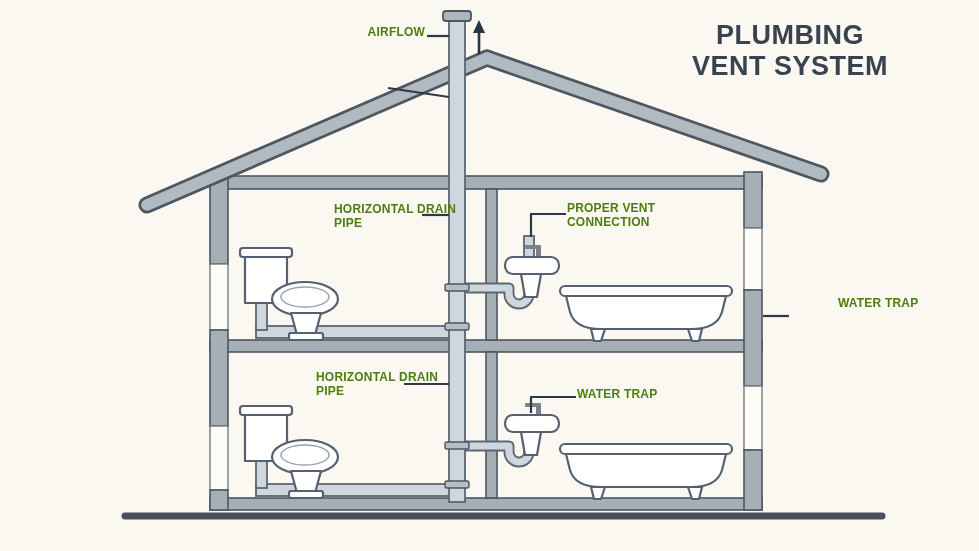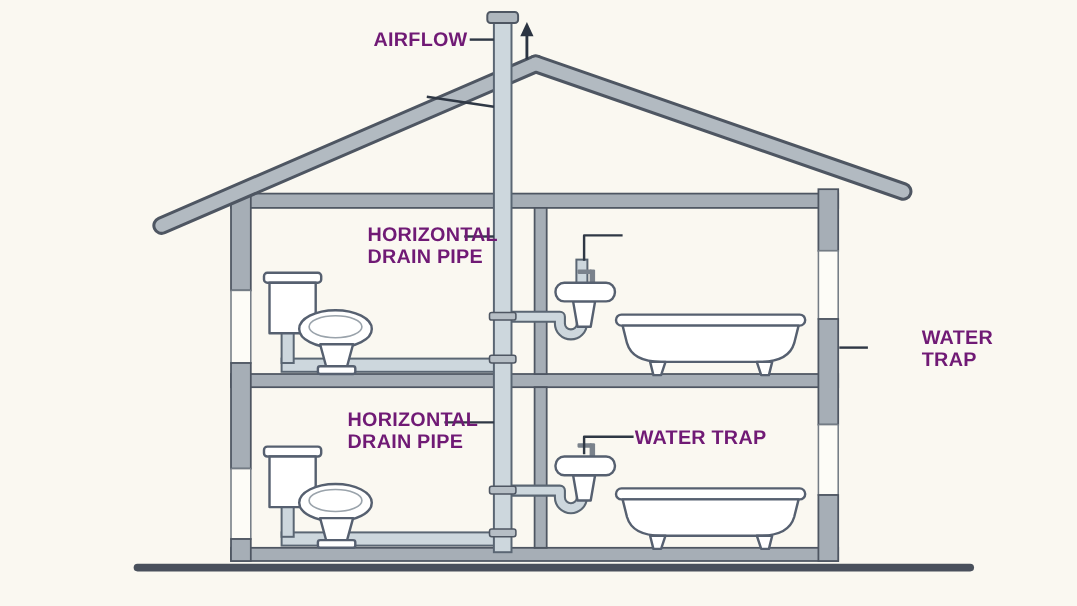--- a/index.html
+++ b/index.html
@@ -22,21 +22,21 @@
   .cap{fill:#AEB6BD;stroke:#4E5662;stroke-width:1.8;}
   
   .fix{fill:#FFFFFF;stroke:#566070;stroke-width:2.2;stroke-linejoin:round;}
   .fix-line{fill:none;stroke:#9AA3AB;stroke-width:1.5;}
   .metal{fill:#7A828C;}
   
   .leader{fill:none;stroke:#2F3845;stroke-width:2.2;stroke-linejoin:round;}
   .arrow{stroke:#2B3442;stroke-width:2.6;}
   .arrow-head{fill:#2B3442;}
   
-  .label{position:absolute;font-weight:bold;font-size:18px;line-height:1.13;color:#701a75;letter-spacing:.2px;}
+  .label{position:absolute;font-weight:bold;font-size:12px;line-height:1.13;color:#4d7c0f;letter-spacing:.2px;}
   .center{text-align:left;margin-left:48px;}
   .right{text-align:right;}
   .nowrap{white-space:nowrap;}
   .title{
     position:absolute;left:690px;top:20px;width:200px;text-align:center;
     font-weight:bold;font-size:27px;line-height:1.13;letter-spacing:.5px;color:#39424F;
   }
 </style>
 </head>
 <body>
@@ -147,26 +147,28 @@
       <path class="leader" d="M 427 36 H 449"></path>
       <path class="leader" d="M 388 88 L 449 97"></path>
       <path class="leader" d="M 422 215 H 449"></path>
       <path class="leader" d="M 566 214 H 531 V 237"></path>
       <path class="leader" d="M 789 316 H 763"></path>
       <path class="leader" d="M 404 384 H 449"></path>
       <path class="leader" d="M 576 397 H 531 V 413"></path>
     </g>
   </svg>
 
+  <div class="title">PLUMBING VENT SYSTEM</div>
 
   <div class="label right nowrap" style="left:325px;top:26px;width:100px;">AIRFLOW</div>
 
 
   <div class="label center" style="left:286px;top:203px;width:142px;">HORIZONTAL DRAIN PIPE</div>
 
+  <div class="label" style="left:567px;top:202px;width:150px;">PROPER VENT CONNECTION</div>
 
   <div class="label center" style="left:790px;top:297px;width:90px;">WATER TRAP</div>
 
   <div class="label center" style="left:268px;top:371px;width:142px;">HORIZONTAL DRAIN PIPE</div>
 
   <div class="label nowrap" style="left:577px;top:388px;width:150px;">WATER TRAP</div>
 
 </div>
 
 </body></html>

